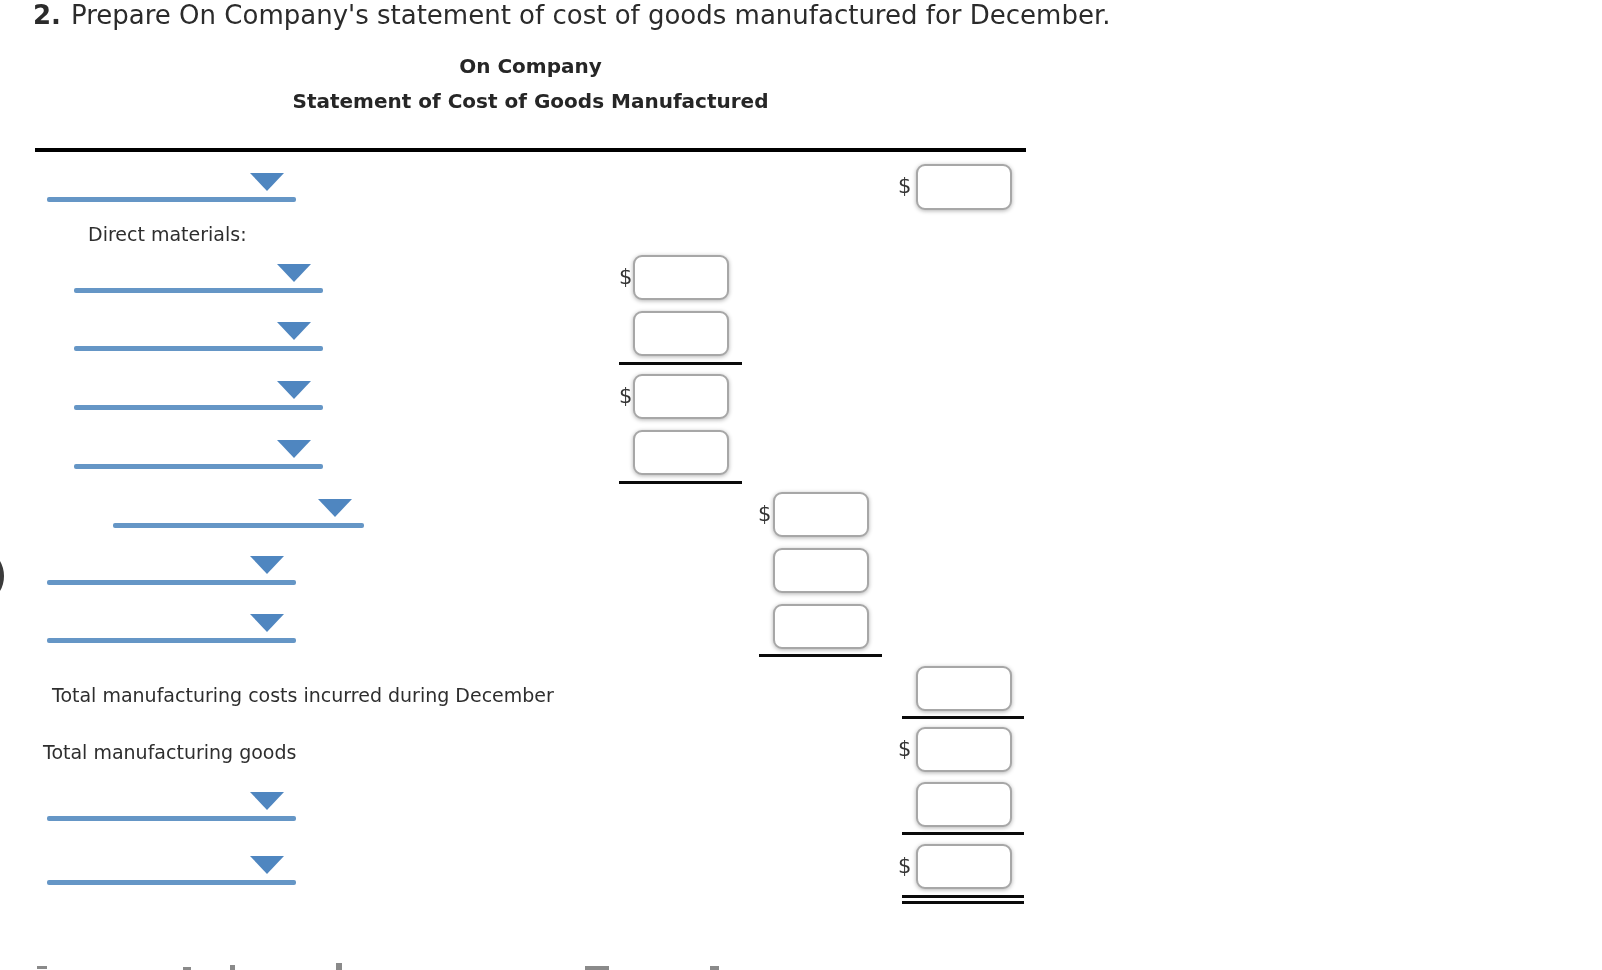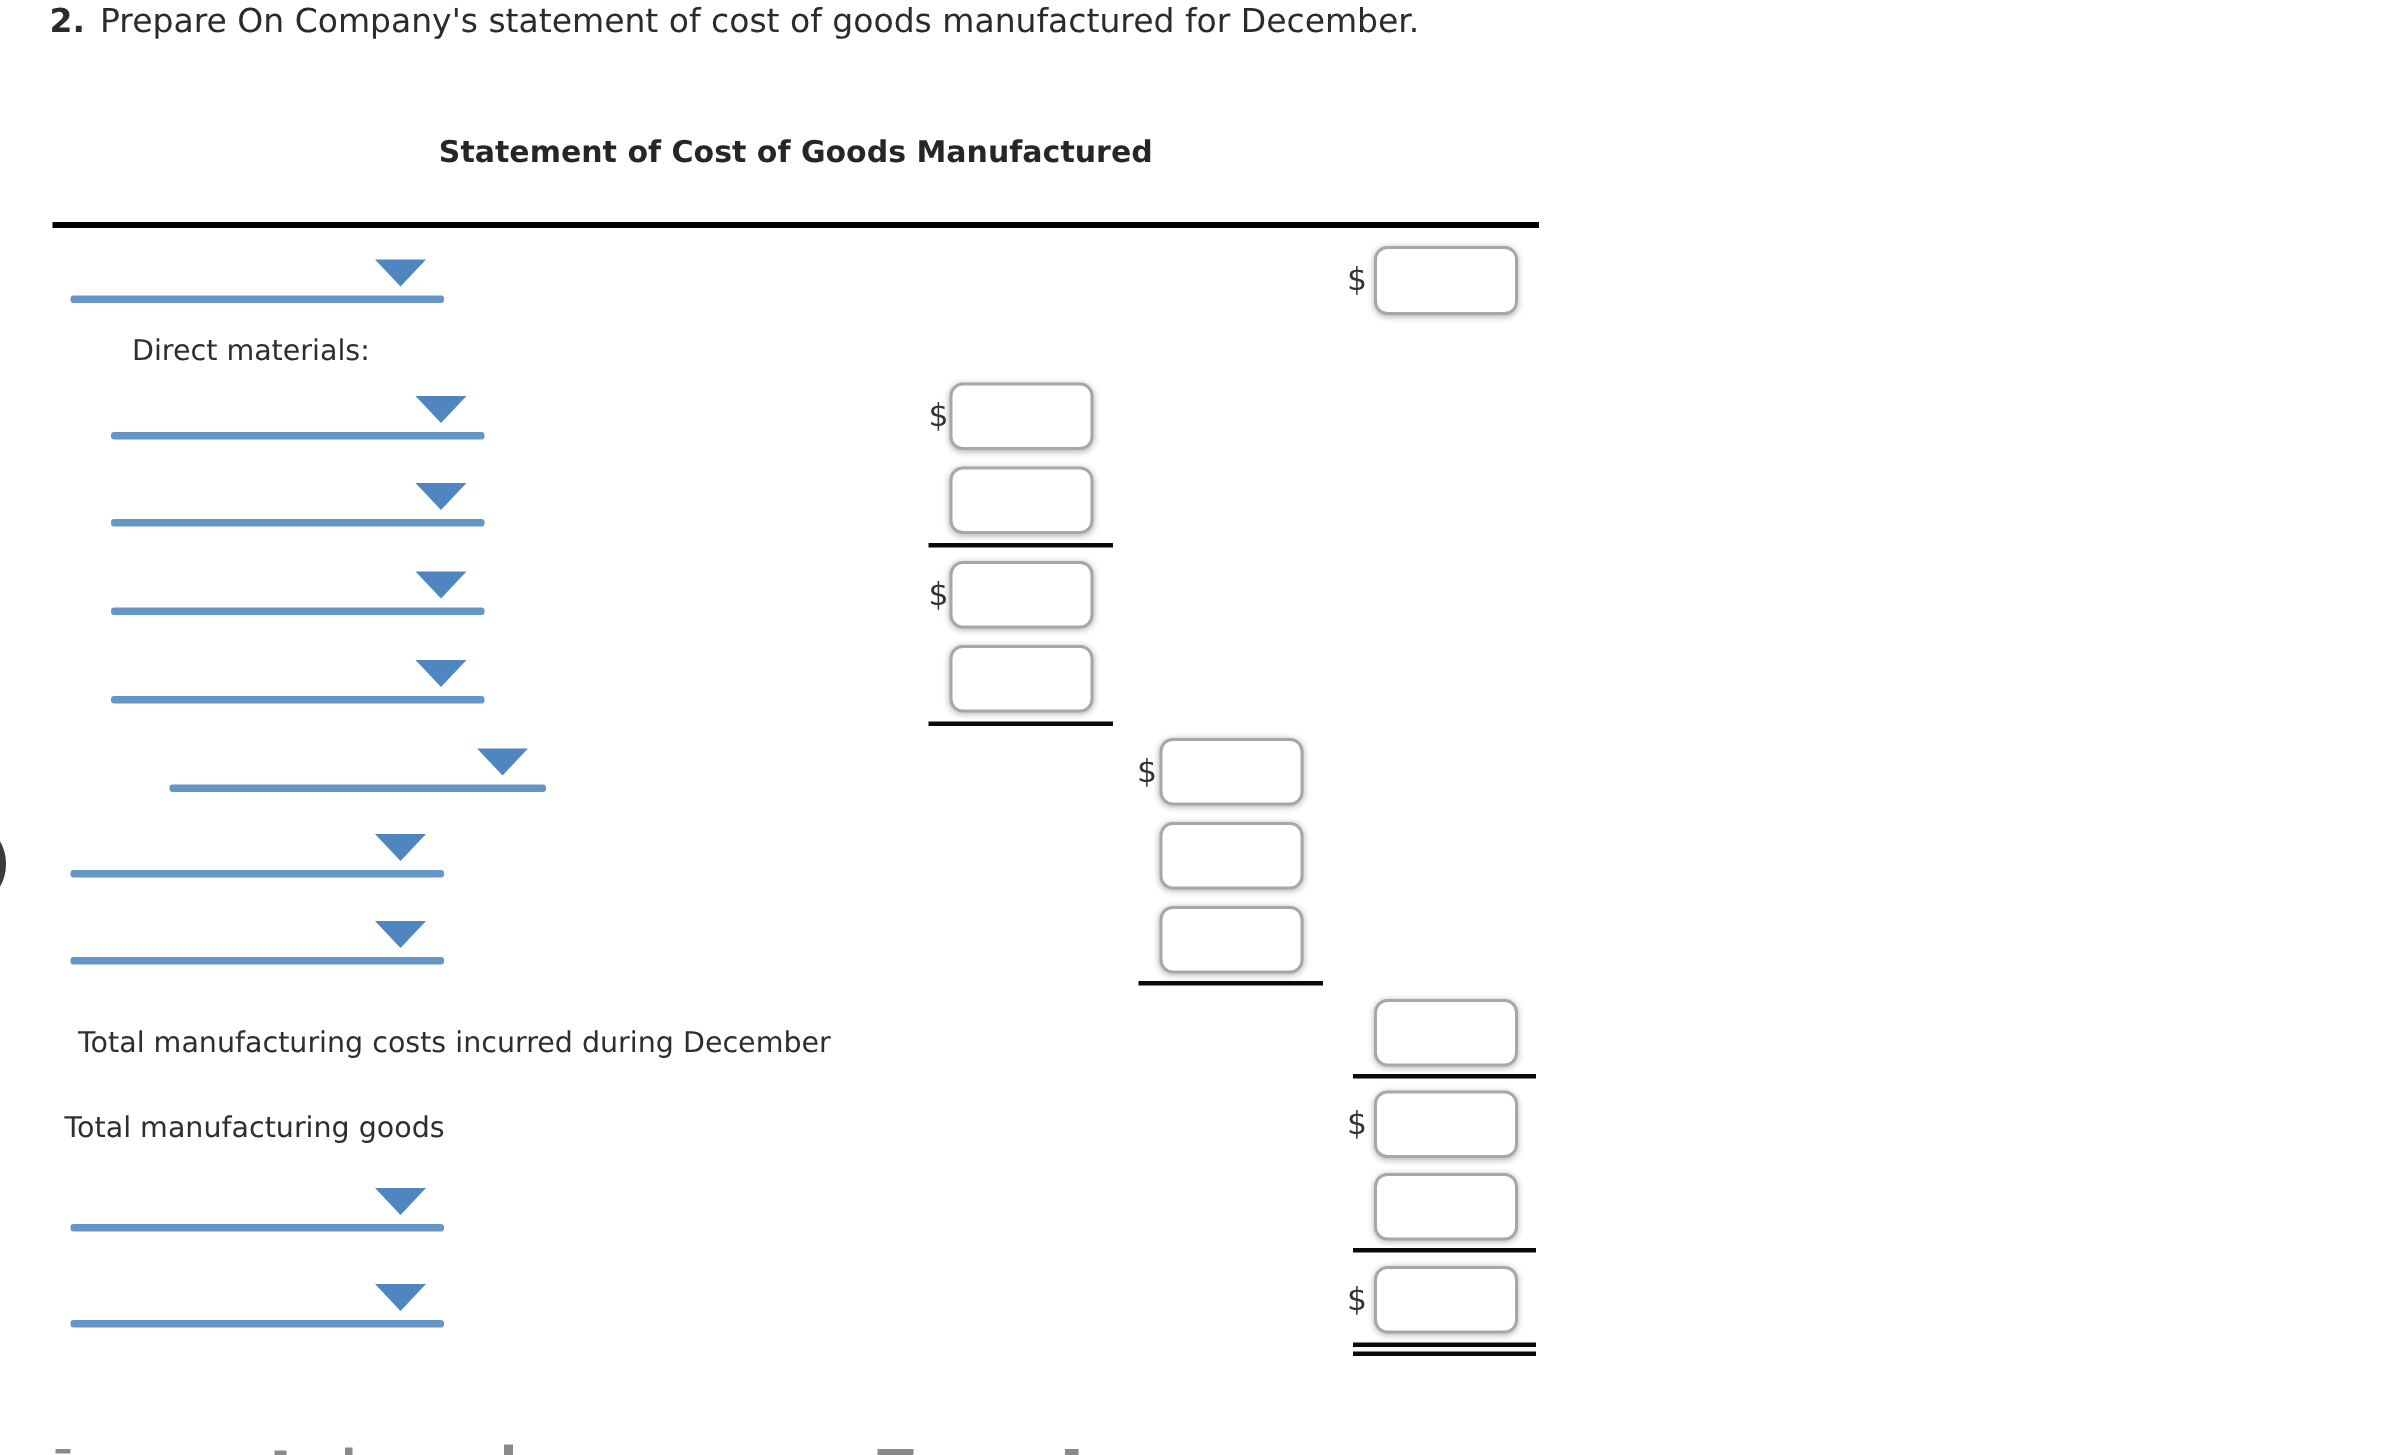--- a/index.html
+++ b/index.html
@@ -2,21 +2,21 @@
 <html><head>
 <meta charset="utf-8">
 <style>
   html,body{margin:0;padding:0;background:#ffffff;}
   #canvas{
     position:relative;width:1602px;height:970px;overflow:hidden;background:#fff;
     font-family:"DejaVu Sans","Liberation Sans",sans-serif;color:#2b2b2b;
   }
   .abs{position:absolute;}
   
-  .task{font-size:22px;line-height:26px;color:#2b2b2b;white-space:nowrap;}
+  .task{font-size:26px;line-height:26px;color:#2b2b2b;white-space:nowrap;}
   .task b{margin-right:10px;}
   
   .hdr{left:35px;width:991px;text-align:center;font-weight:bold;font-size:20px;line-height:24px;color:#262626;}
   .rule{background:#000;height:4px;}
   
   .dd{height:31px;cursor:pointer;}
   .dd-tri{position:absolute;right:12px;top:1px;width:0;height:0;
     border-left:17px solid transparent;border-right:17px solid transparent;
     border-top:18px solid #4f86c0;}
   .dd-line{position:absolute;left:0;right:0;top:25px;height:5px;background:#6596c6;border-radius:2px;}
@@ -32,20 +32,21 @@
   
   .frag{background:#8a8a8a;}
 </style>
 </head>
 <body>
 
 <div id="canvas">
 
   <div class="abs task" style="left:33px;top:2px;"><b>2.</b><span>Prepare On Company's statement of cost of goods manufactured for December.</span></div>
 
+  <div class="abs hdr" style="top:54px;">On Company</div>
   <div class="abs hdr" style="top:89px;">Statement of Cost of Goods Manufactured</div>
   <div class="abs rule" style="left:35px;top:148px;width:991px;"></div>
 
   <div class="abs dd" style="left:47px;top:172px;width:249px;">
     <div class="dd-tri"></div>
     <div class="dd-line"></div>
   </div>
   <span class="abs cur" style="left:898px;top:174px;">$</span>
   <input class="ibox" style="left: 916px; top: 164px; height: 46px;" type="text" value="">
 

